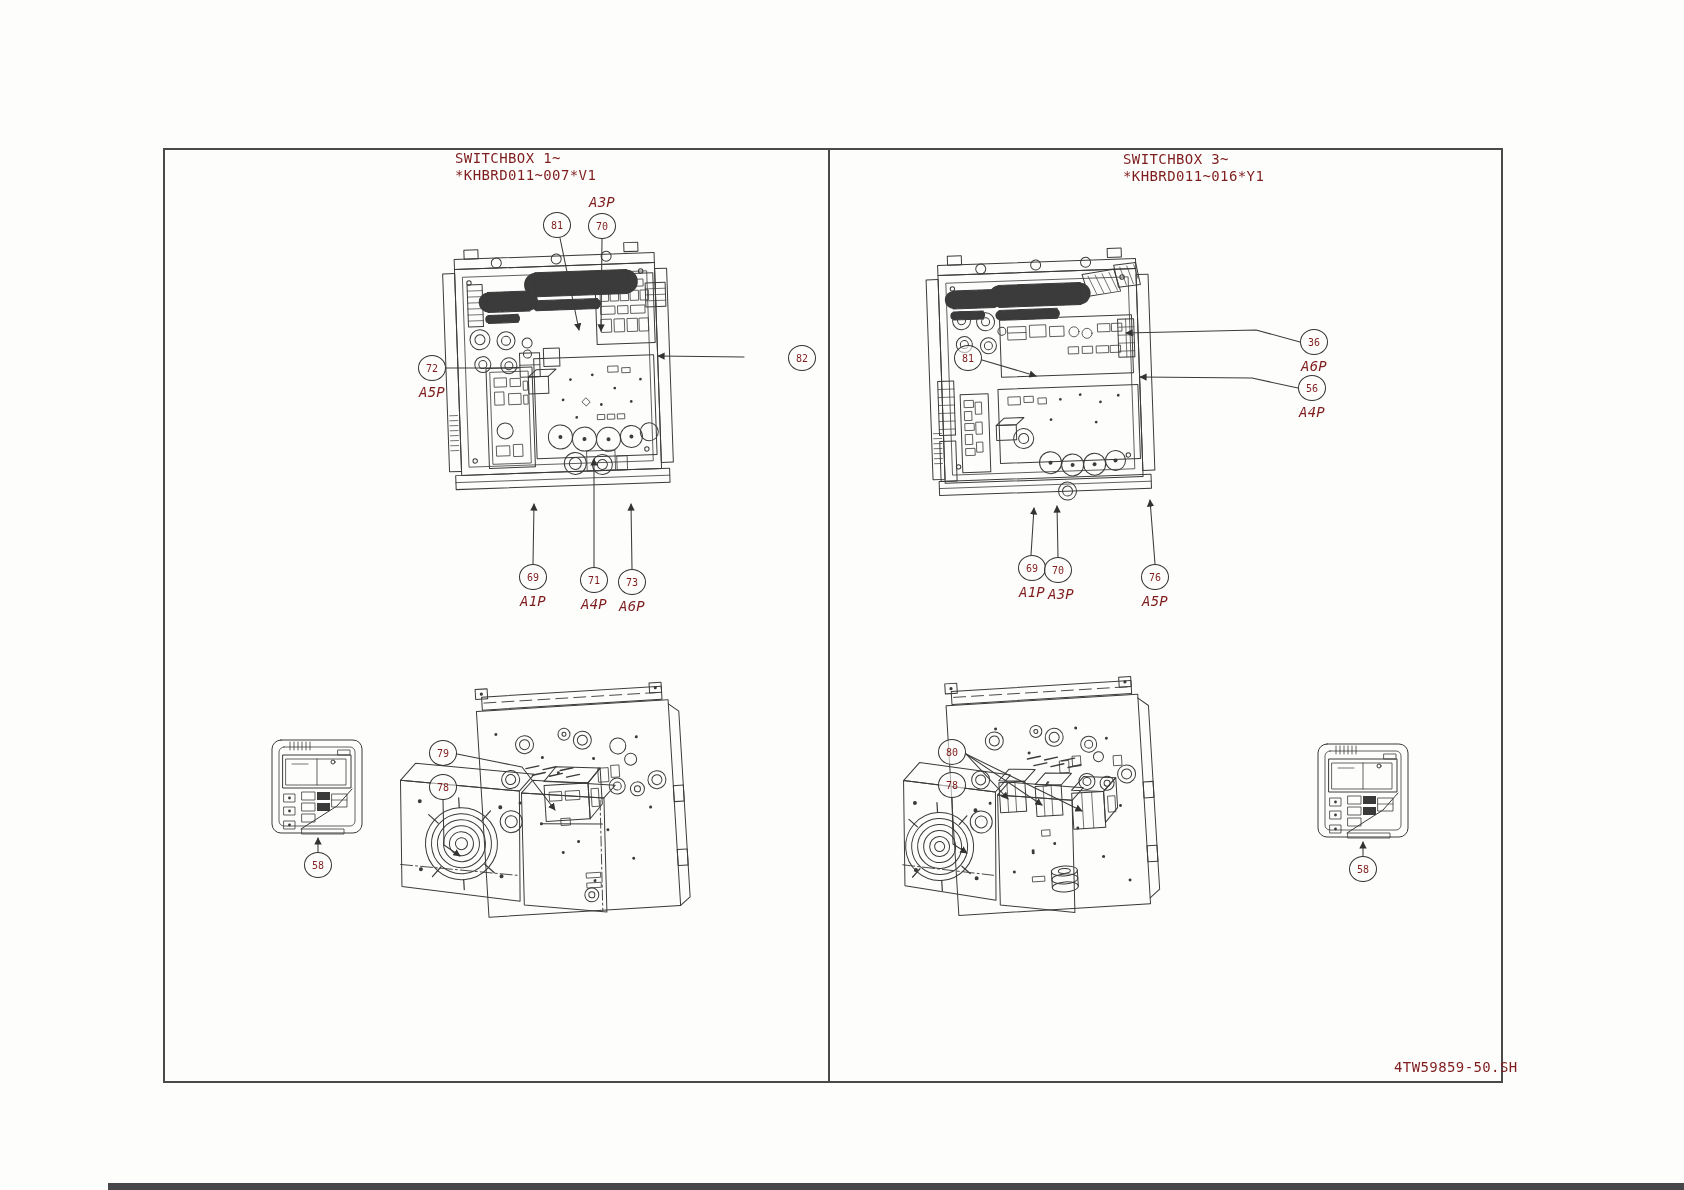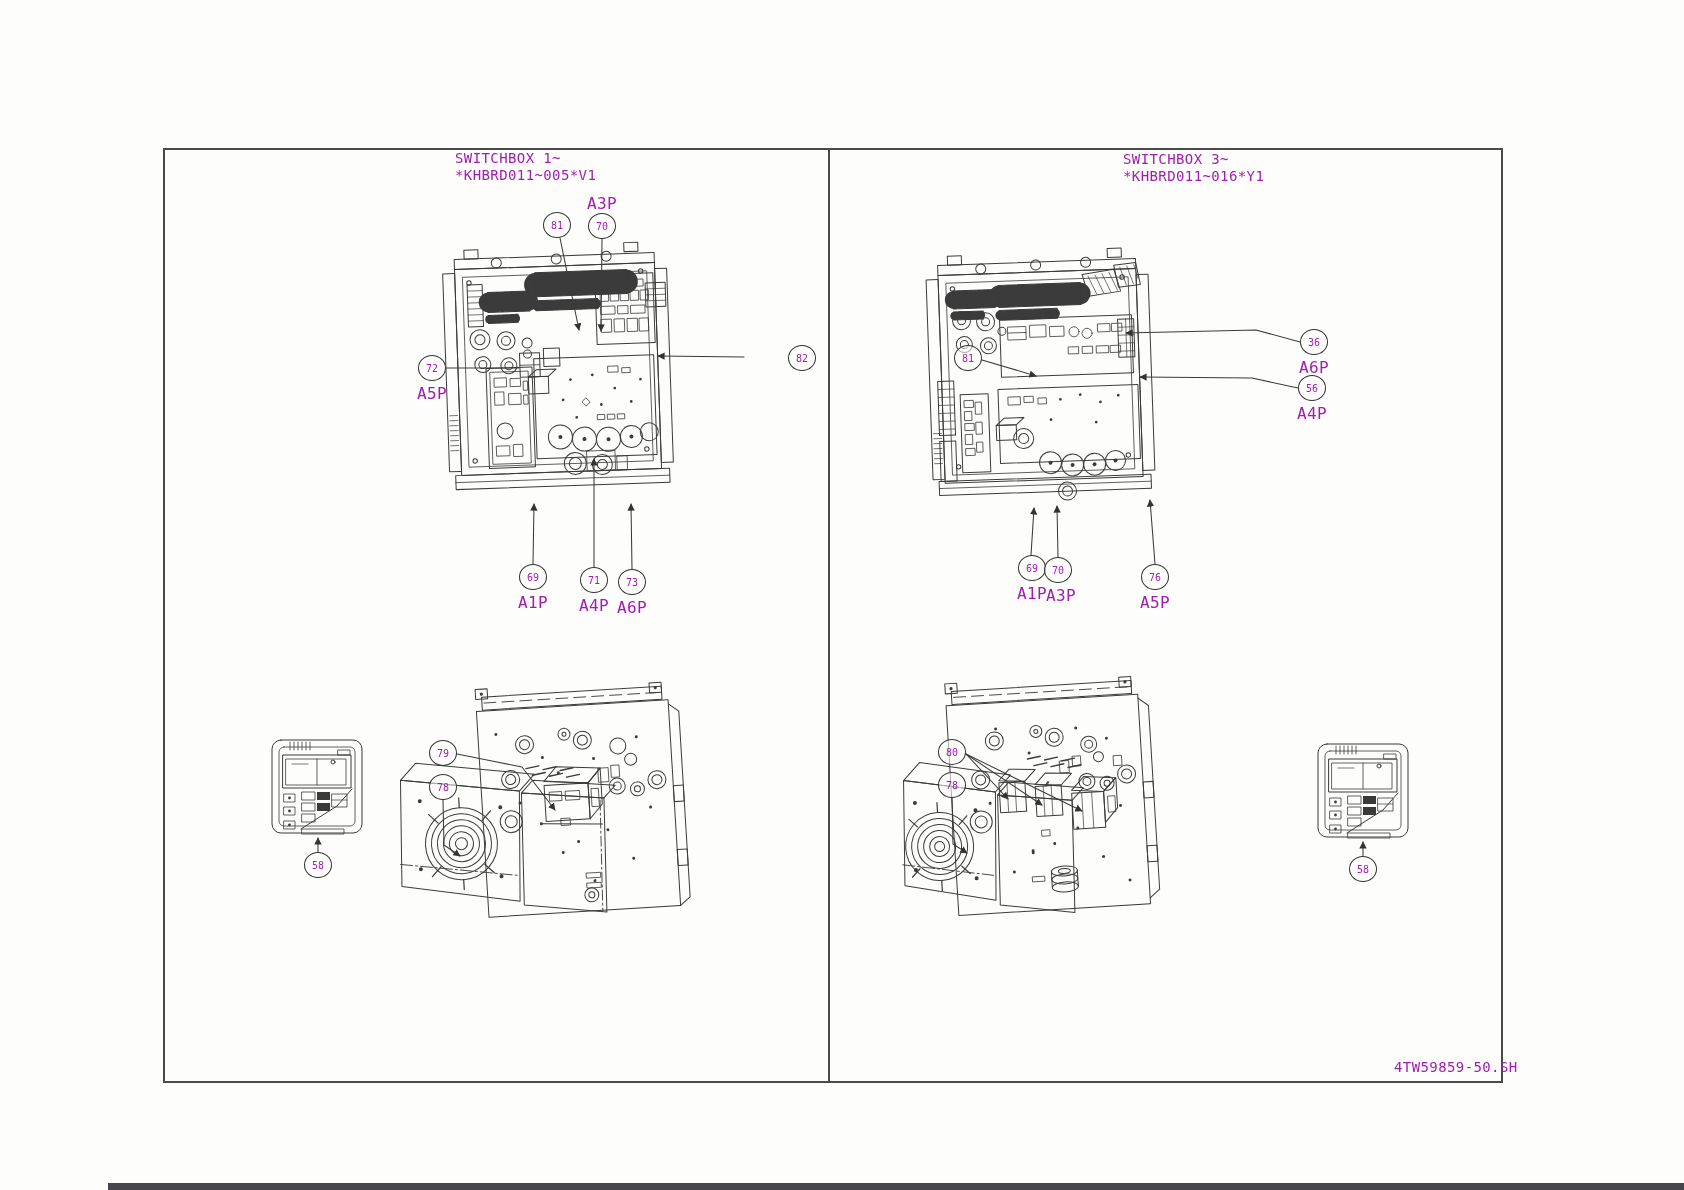--- a/index.html
+++ b/index.html
@@ -1,30 +1,30 @@
 <!DOCTYPE html>
 <html><head>
 <meta charset="utf-8">
 <style>
   html,body { margin:0; padding:0; background:#ffffff; }
   .page {
     position:relative; width:1684px; height:1190px;
     background:#fdfdfc; overflow:hidden;
-    font-family:"DejaVu Sans Mono", monospace; color:#a21caf;
+    font-family:"DejaVu Sans Mono", monospace; color:#7f1d1d;
   }
   .frame { position:absolute; left:163px; top:148px; width:1336px; height:931px;
            border:2px solid #4a4a4a; }
   .divider { position:absolute; left:828px; top:148px; width:2px; height:935px; background:#4a4a4a; }
   .panel-title { position:absolute; font-size:14px; line-height:17px; letter-spacing:.4px; }
   .callout {
     position:absolute; width:28px; height:26px; border:1.5px solid #333;
     border-radius:50%; display:flex; align-items:center; justify-content:center;
     font-size:10px; background:rgba(253,253,252,.6); box-sizing:border-box;
   }
-  .ref { position:absolute; transform:translateX(-50%); font-size:16px; letter-spacing:.3px; }
+  .ref { position:absolute; transform:translateX(-50%); font-size:14px; letter-spacing:.3px;font-style:italic; }
   .drawing-no { position:absolute; font-size:14px; letter-spacing:.4px; }
   .bottom-strip { position:absolute; left:108px; bottom:0; width:1576px; height:7px; background:#47474b; }
   svg.linework { position:absolute; left:0; top:0; }
 </style>
 </head>
 <body>
 
 <div class="page">
 
   <div class="frame"></div>
@@ -488,21 +488,21 @@
       <path d="M966 754 L1008 799" marker-end="url(#arr)"></path>
       <path d="M966 754 L1042 805" marker-end="url(#arr)"></path>
       <path d="M966 754 L1082 811" marker-end="url(#arr)"></path>
       <path d="M952 798 L953 844 L967 853" marker-end="url(#arr)"></path>
       <line x1="1363" y1="856" x2="1363" y2="842" marker-end="url(#arr)"></line>
     </g>
   </svg>
 
   <div class="panel-title" style="left:455px;top:150px">
     <div>SWITCHBOX 1~</div>
-    <div>*KHBRD011~005*V1</div>
+    <div>*KHBRD011~007*V1</div>
   </div>
   <div class="panel-title" style="left:1123px;top:151px">
     <div>SWITCHBOX 3~</div>
     <div>*KHBRD011~016*Y1</div>
   </div>
 
   <div class="callout" style="left:543px;top:212px">
       <span>81</span>
     </div>
   <div class="callout" style="left:588px;top:213px">

